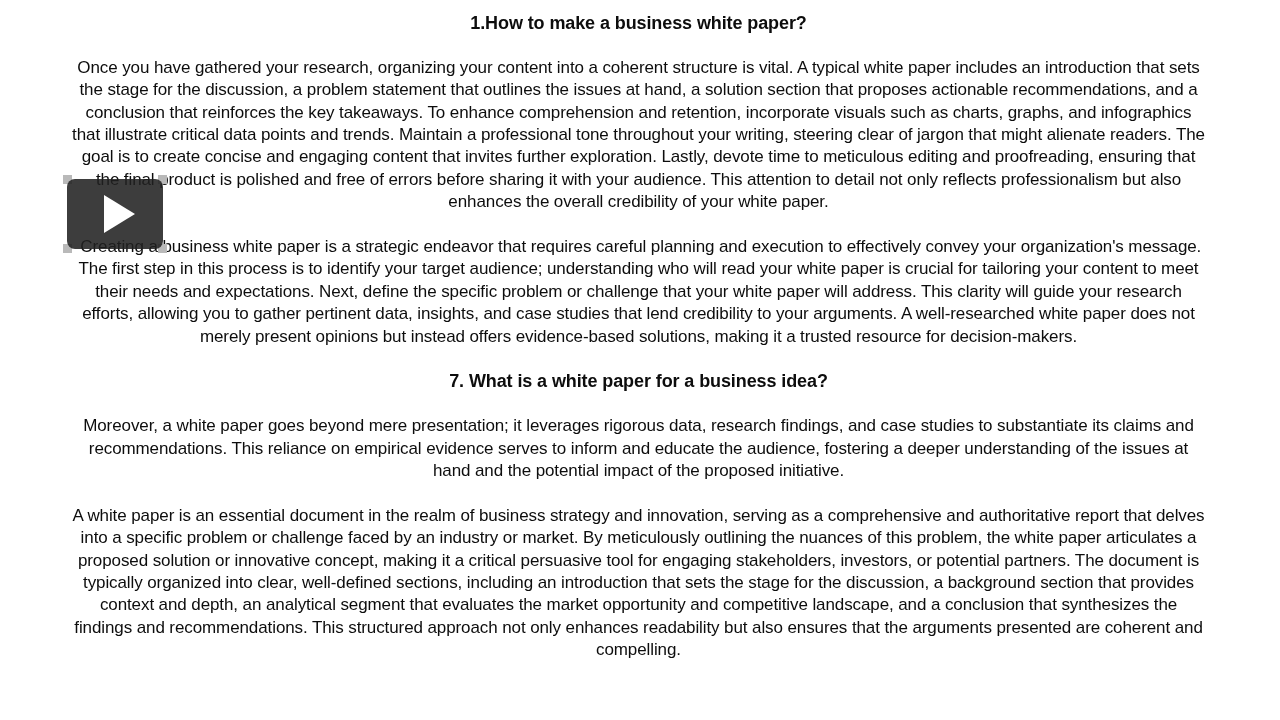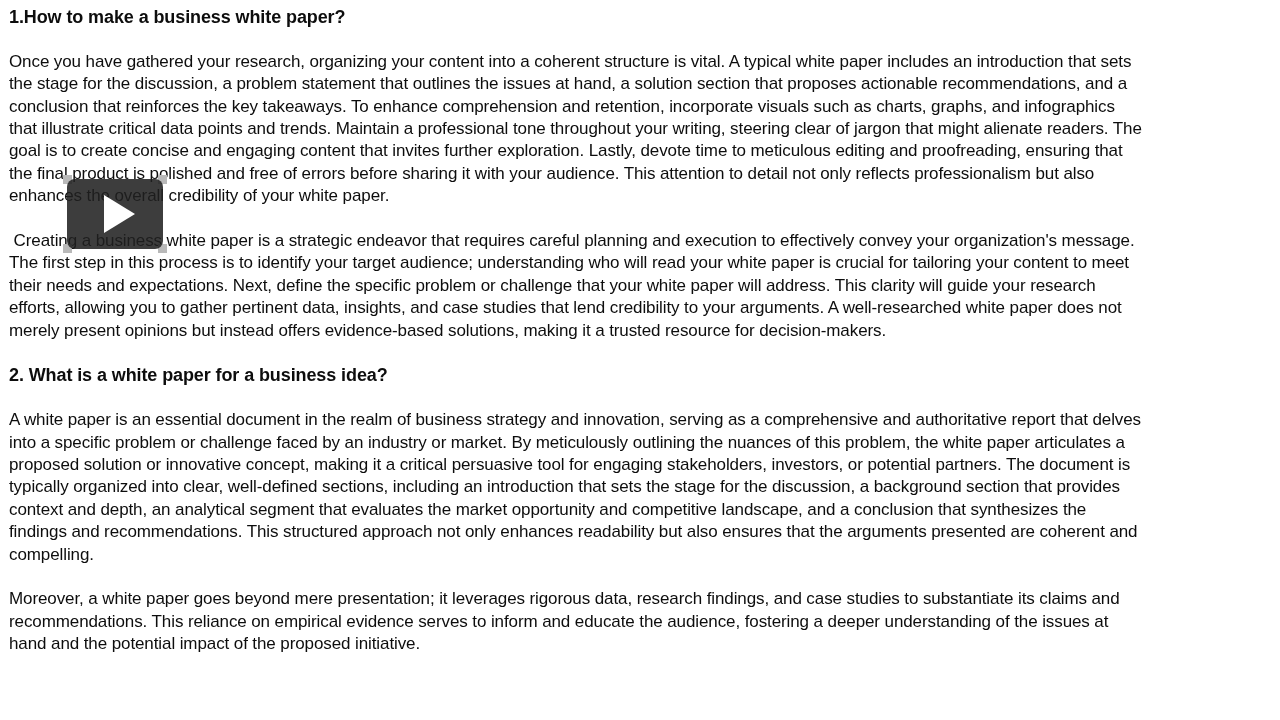--- a/index.html
+++ b/index.html
@@ -6,22 +6,23 @@
   html, body {
     margin: 0; padding: 0;
     width: 1280px; height: 720px;
     background: #ffffff;
     overflow: hidden;
     font-family: "Liberation Sans", sans-serif;
   }
   .doc {
     position: relative;
     width: 1280px; height: 544px;
-    padding: 6px 12px 0 9px;
+    padding: 12px 12px 0 9px;
     color: #0d0d0d;
+    text-align: center;
   }
   .sec-heading {
     font-size: 18px;
     font-weight: bold;
     line-height: 22.4px;
     margin: 0 0 22.4px 0;
     white-space: pre;
     letter-spacing: -0.1px;
   }
   .body-para {
@@ -80,33 +81,33 @@
 goal is to create concise and engaging content that invites further exploration. Lastly, devote time to meticulous editing and proofreading, ensuring that
 the final product is polished and free of errors before sharing it with your audience. This attention to detail not only reflects professionalism but also
 enhances the overall credibility of your white paper.</div>
 
   <div class="body-para"> Creating a business white paper is a strategic endeavor that requires careful planning and execution to effectively convey your organization's message.
 The first step in this process is to identify your target audience; understanding who will read your white paper is crucial for tailoring your content to meet
 their needs and expectations. Next, define the specific problem or challenge that your white paper will address. This clarity will guide your research
 efforts, allowing you to gather pertinent data, insights, and case studies that lend credibility to your arguments. A well-researched white paper does not
 merely present opinions but instead offers evidence-based solutions, making it a trusted resource for decision-makers.</div>
 
-  <div class="sec-heading">2. What is a white paper for a business idea?</div>
+  <div class="sec-heading">7. What is a white paper for a business idea?</div>
+
+  <div class="body-para">Moreover, a white paper goes beyond mere presentation; it leverages rigorous data, research findings, and case studies to substantiate its claims and
+recommendations. This reliance on empirical evidence serves to inform and educate the audience, fostering a deeper understanding of the issues at
+hand and the potential impact of the proposed initiative.</div>
 
   <div class="body-para">A white paper is an essential document in the realm of business strategy and innovation, serving as a comprehensive and authoritative report that delves
 into a specific problem or challenge faced by an industry or market. By meticulously outlining the nuances of this problem, the white paper articulates a
 proposed solution or innovative concept, making it a critical persuasive tool for engaging stakeholders, investors, or potential partners. The document is
 typically organized into clear, well-defined sections, including an introduction that sets the stage for the discussion, a background section that provides
 context and depth, an analytical segment that evaluates the market opportunity and competitive landscape, and a conclusion that synthesizes the
 findings and recommendations. This structured approach not only enhances readability but also ensures that the arguments presented are coherent and
 compelling.</div>
-
-  <div class="body-para">Moreover, a white paper goes beyond mere presentation; it leverages rigorous data, research findings, and case studies to substantiate its claims and
-recommendations. This reliance on empirical evidence serves to inform and educate the audience, fostering a deeper understanding of the issues at
-hand and the potential impact of the proposed initiative.</div>
 
   <div class="video-overlay">
     <div class="resize-handle handle-tl"></div>
     <div class="resize-handle handle-tr"></div>
     <div class="resize-handle handle-bl"></div>
     <div class="resize-handle handle-br"></div>
     <div class="video-box">
       <div class="play-triangle"></div>
     </div>
   </div>

